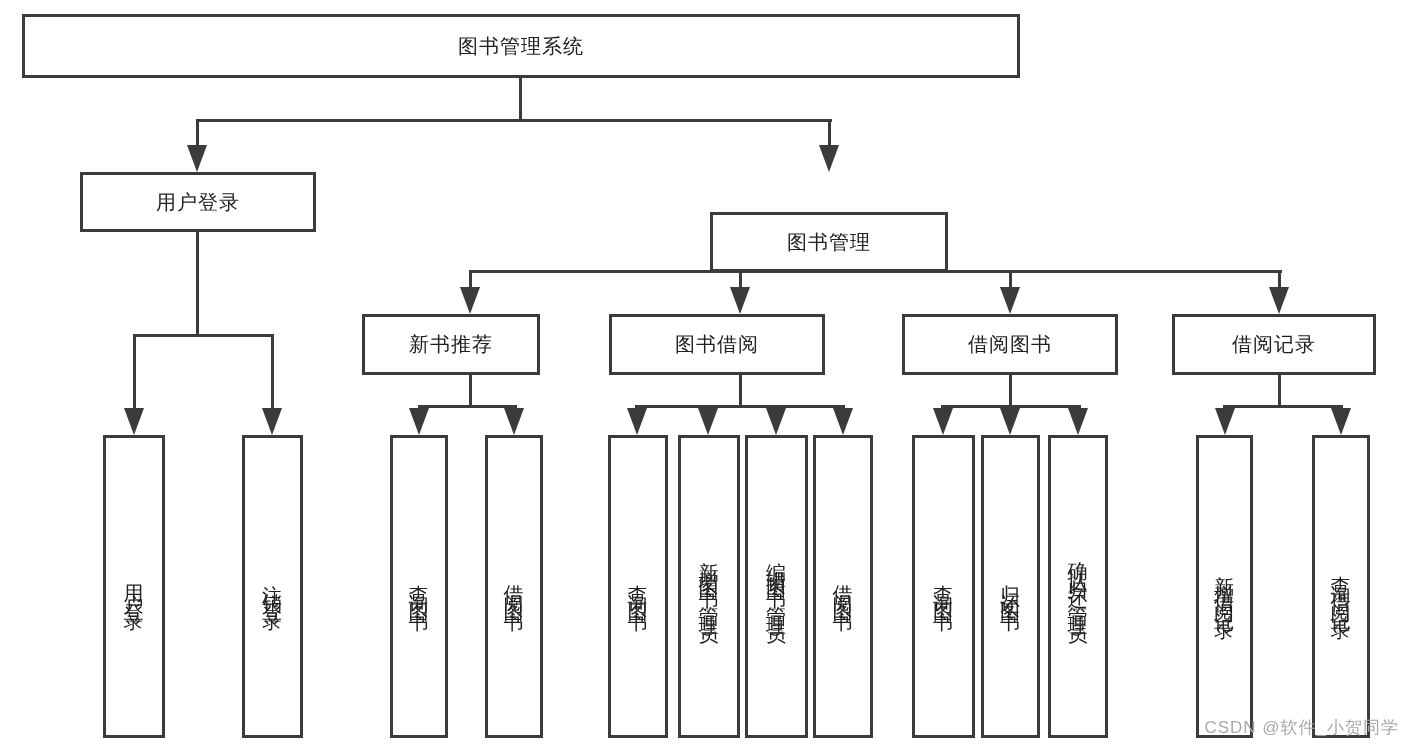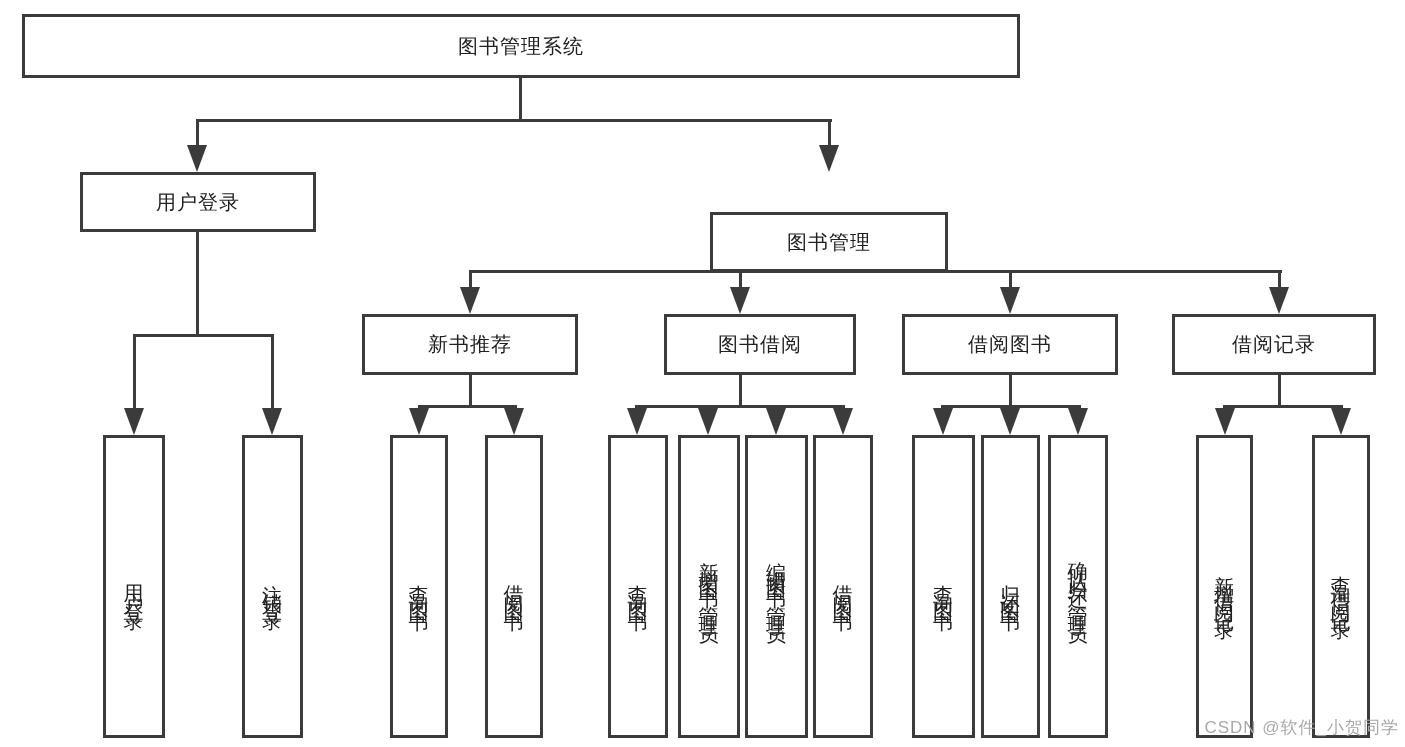--- a/index.html
+++ b/index.html
@@ -114,22 +114,22 @@
   <div class="line" style="left:1278px;top:374px;width:3px;height:33px;"></div>
   <div class="line" style="left:1223px;top:405px;width:120px;height:3px;"></div>
   <div class="arrow" style="left:1215px;top:408px;"></div>
   <div class="arrow" style="left:1331px;top:408px;"></div>
 
   <div class="box" style="left:22px;top:14px;width:998px;height:64px;">图书管理系统</div>
 
   <div class="box" style="left:80px;top:172px;width:236px;height:60px;">用户登录</div>
   <div class="box" style="left:710px;top:172px;width:238px;height:60px;margin-top:40px;">图书管理</div>
 
-  <div class="box" style="left:362px;top:314px;width:216px;height:61px;">新书推荐</div>
-  <div class="box" style="left:664px;top:314px;width:192px;height:61px;">图书借阅</div>
+  <div class="box" style="left:362px;top:314px;width:178px;height:61px;">新书推荐</div>
+  <div class="box" style="left:609px;top:314px;width:216px;height:61px;">图书借阅</div>
   <div class="box" style="left:902px;top:314px;width:216px;height:61px;">借阅图书</div>
   <div class="box" style="left:1172px;top:314px;width:204px;height:61px;">借阅记录</div>
 
   <div class="box vbox" style="left:103px;top:435px;width:62px;height:303px;">用户登录</div>
   <div class="box vbox" style="left:242px;top:435px;width:61px;height:303px;">注销登录</div>
 
   <div class="box vbox" style="left:390px;top:435px;width:58px;height:303px;">查询图书</div>
   <div class="box vbox" style="left:485px;top:435px;width:58px;height:303px;">借阅图书</div>
 
   <div class="box vbox" style="left:608px;top:435px;width:60px;height:303px;">查询图书</div>

